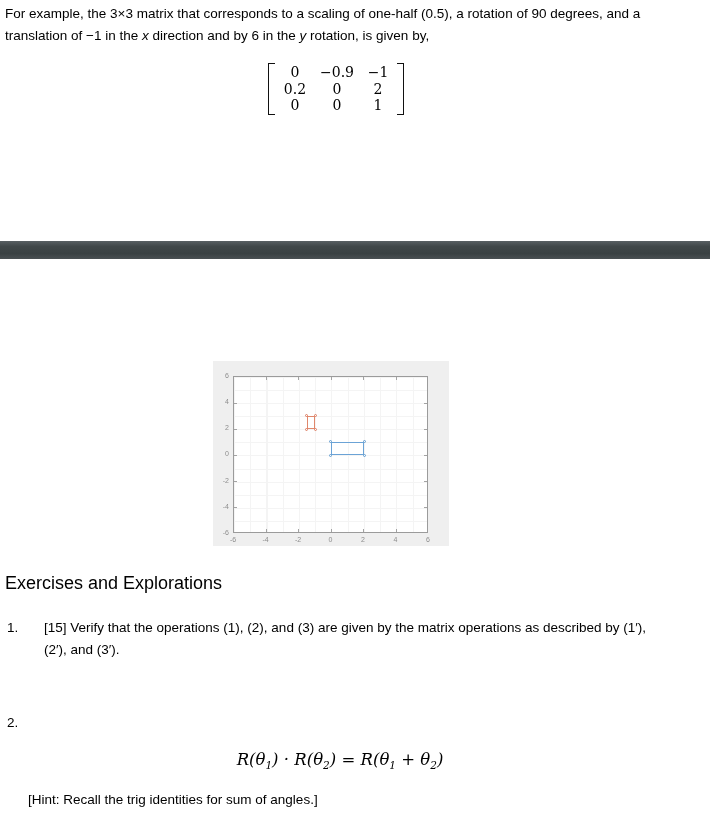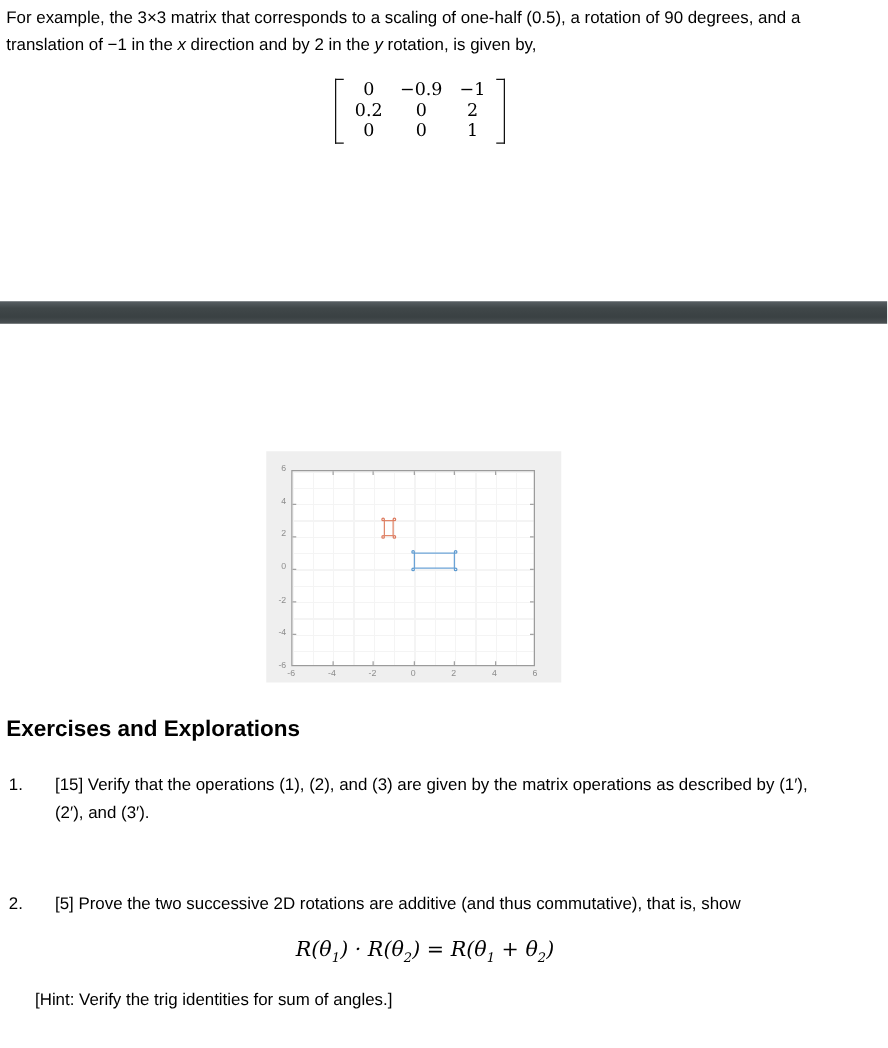--- a/index.html
+++ b/index.html
@@ -48,38 +48,38 @@
   .ylab { width:16px; text-align:right; left:0px; }
   .rect { position:absolute; }
   #blue-rect { left:97px; top:65px; width:33px; height:13px; border:1px solid #6ba3d6; }
   #red-rect  { left:73px; top:39px; width:8px;  height:13px; border:1px solid #e0876b; }
   .mk { position:absolute; width:3px; height:3px; border-radius:50%; background:rgba(255,255,255,.65); }
   .mk.b { border:1px solid #5f9bd0; }
   .mk.r { border:1px solid #dd7a5e; }
   .mk.tl { left:-3px; top:-3px; } .mk.tr { right:-3px; top:-3px; }
   .mk.bl { left:-3px; bottom:-3px; } .mk.br { right:-3px; bottom:-3px; }
   
-  #ex-heading { position:absolute; left:5px; top:573px; font-size:18px; font-weight:bold; }
+  #ex-heading { position:absolute; left:5px; top:573px; font-size:18px; font-weight:normal; }
   .ex-num  { position:absolute; left:7px; width:18px; }
   .ex-text { position:absolute; left:44px; width:624px; }
   #ex1-num, #ex1-text { top:617px; }
   #ex2-num, #ex2-text { top:712px; }
   #formula {
     position:absolute; left:0; top:750px; width:680px; text-align:center;
     font-family:"DejaVu Serif", serif; font-style:italic; font-size:16.5px; color:#000;
   }
   #formula sub { font-size:10.5px; }
   #hint { position:absolute; left:28px; top:789px; }
 </style>
 </head>
 <body>
 
 <div id="page">
 
-  <p id="intro-p" class="bodytext"><span>For example, the 3×3 matrix that corresponds to a scaling of one-half (0.5), a rotation of 90 degrees, and a translation of −1 in the </span><span class="ital">x</span><span> direction and by 2 in the </span><span class="ital">y</span><span> rotation, is given by,</span></p>
+  <p id="intro-p" class="bodytext"><span>For example, the 3×3 matrix that corresponds to a scaling of one-half (0.5), a rotation of 90 degrees, and a translation of −1 in the </span><span class="ital">x</span><span> direction and by 6 in the </span><span class="ital">y</span><span> rotation, is given by,</span></p>
 
   <div id="matrix">
     <div class="bracket l"></div>
     <div id="matrix-grid">
       <span>0</span>
       <span>−0.9</span>
       <span>−1</span>
       <span>0.2</span>
       <span>0</span>
       <span>2</span>
@@ -151,19 +151,18 @@
     <span class="tlabel ylab" style="top:142px;">-4</span>
     <span class="tlabel ylab" style="top:168px;">-6</span>
   </div>
 
   <h2 id="ex-heading">Exercises and Explorations</h2>
 
   <span id="ex1-num" class="ex-num bodytext">1.</span>
   <p id="ex1-text" class="ex-text bodytext">[15] Verify that the operations (1), (2), and (3) are given by the matrix operations as described by (1′), (2′), and (3′).</p>
 
   <span id="ex2-num" class="ex-num bodytext">2.</span>
-  <p id="ex2-text" class="ex-text bodytext">[5] Prove the two successive 2D rotations are additive (and thus commutative), that is, show</p>
 
   <div id="formula"><span>R(θ</span><sub>1</sub><span>) · R(θ</span><sub>2</sub><span>) = R(θ</span><sub>1</sub><span> + θ</span><sub>2</sub><span>)</span></div>
 
-  <p id="hint" class="bodytext">[Hint: Verify the trig identities for sum of angles.]</p>
+  <p id="hint" class="bodytext">[Hint: Recall the trig identities for sum of angles.]</p>
 
 </div>
 
 </body></html>

